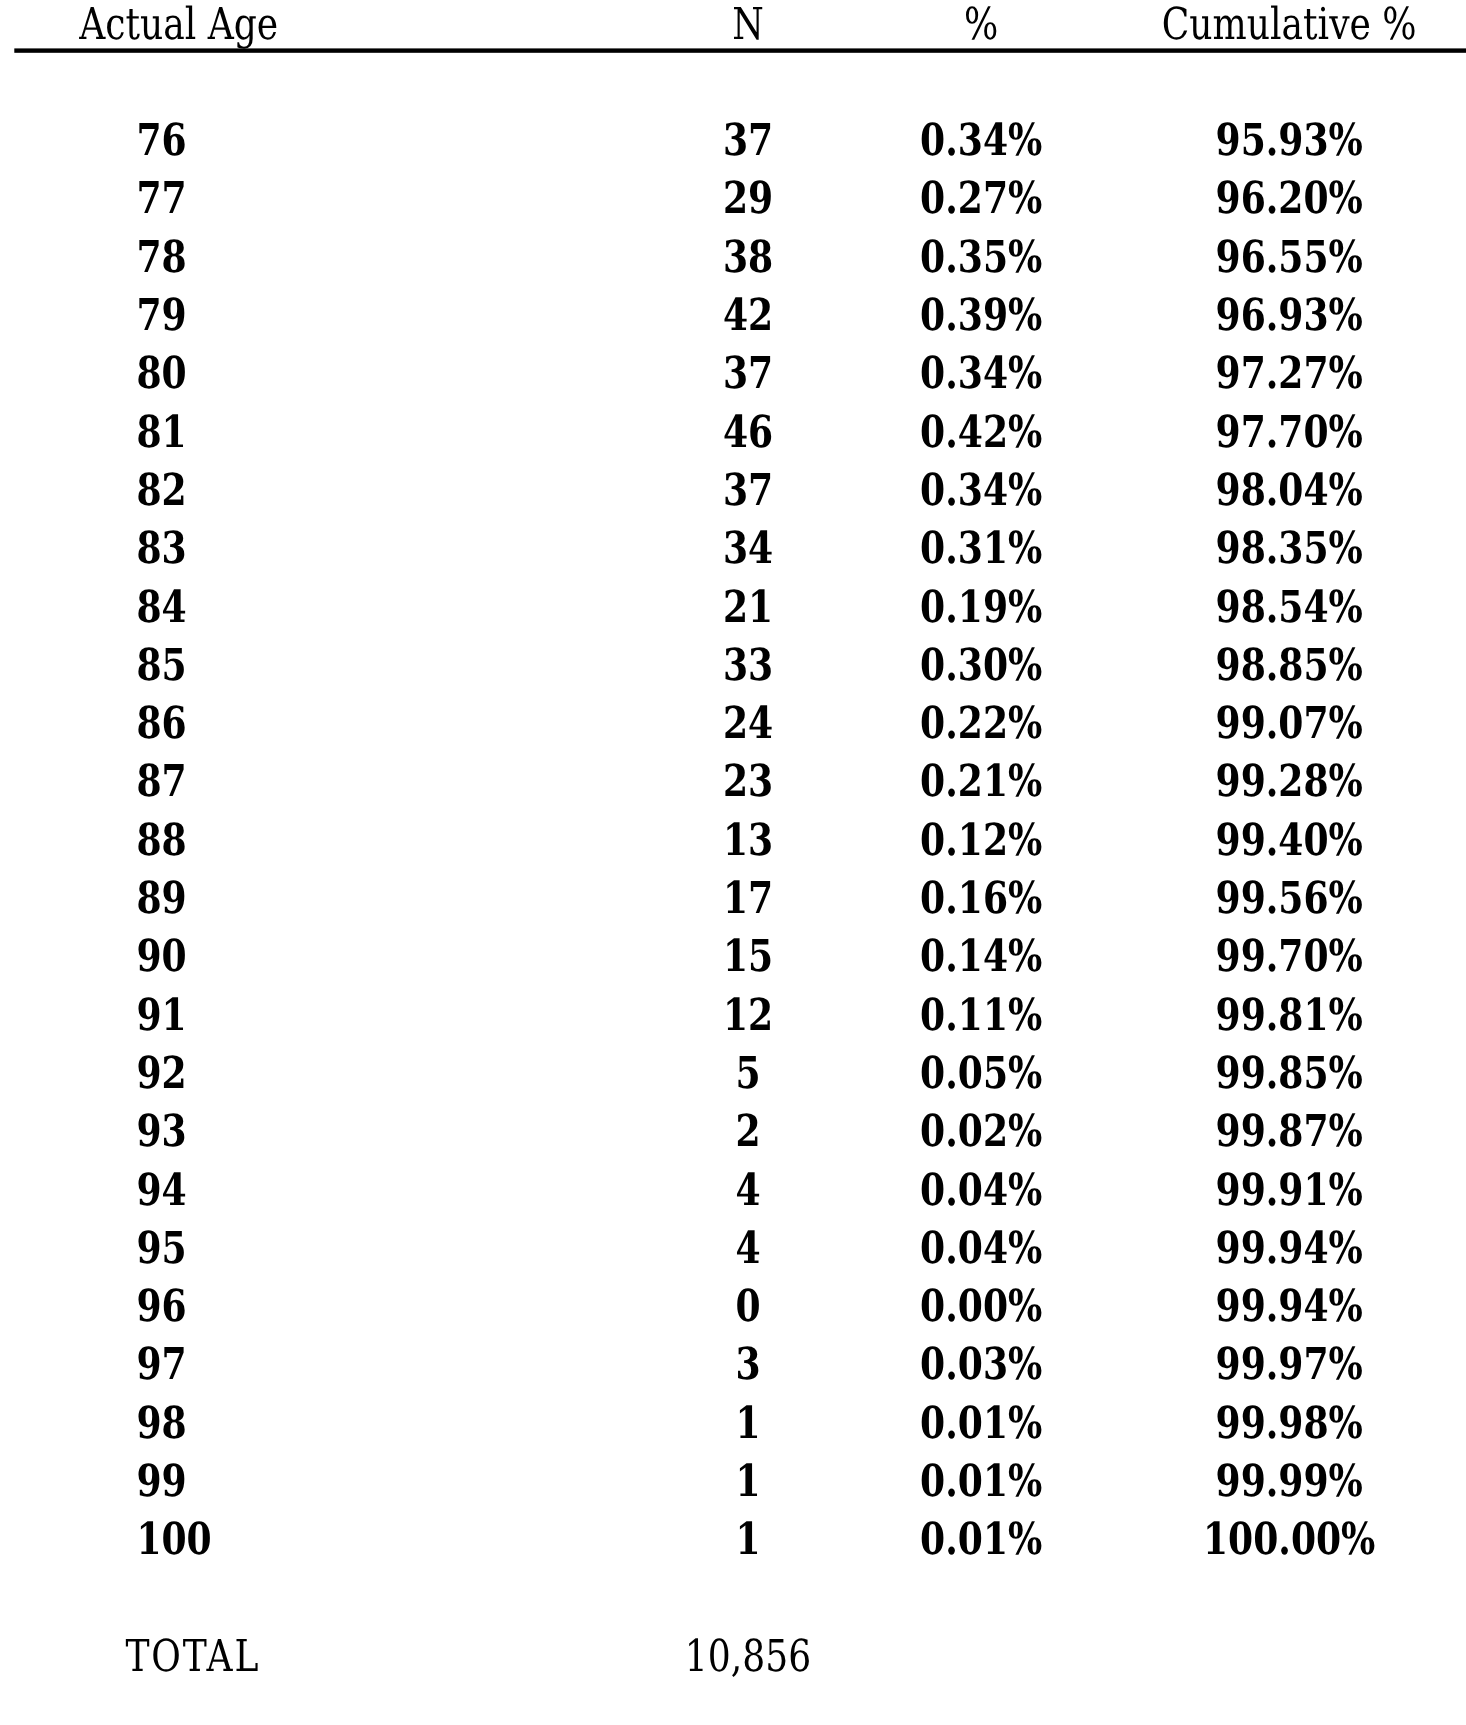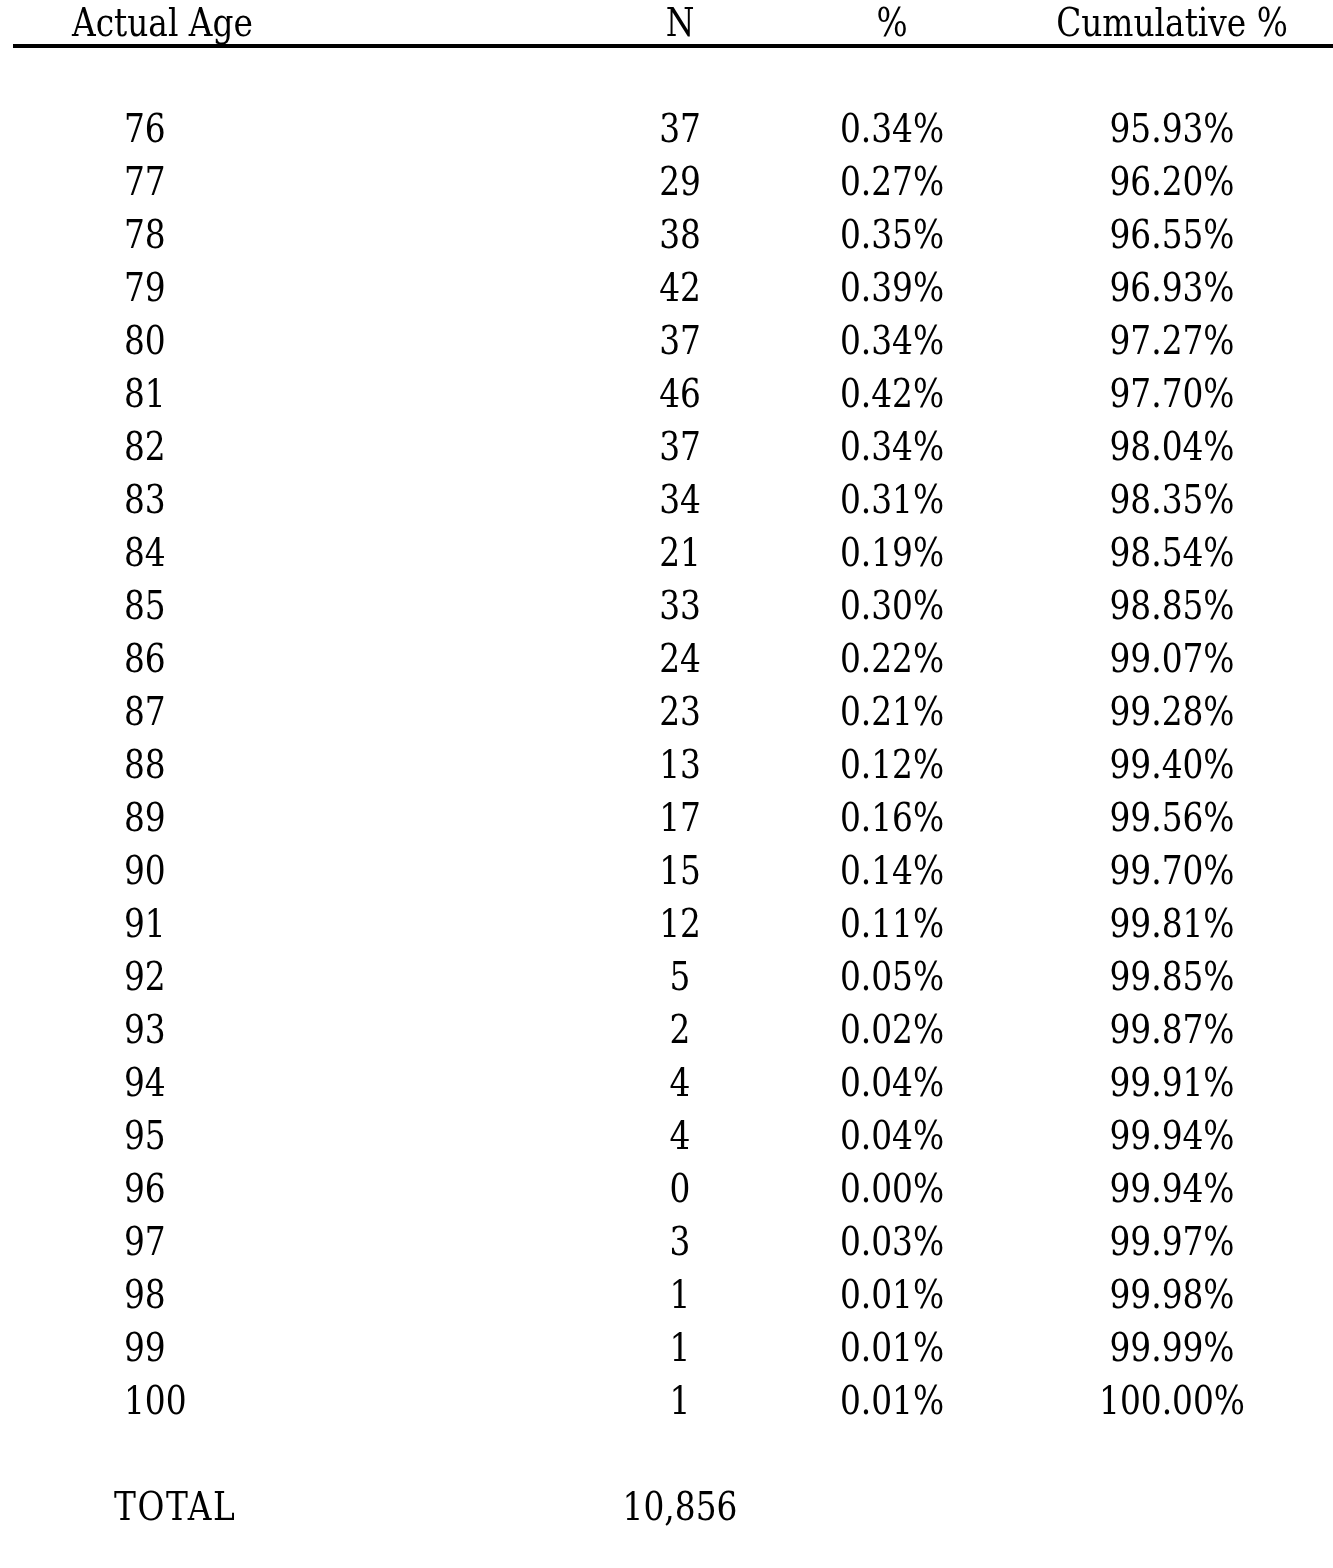--- a/index.html
+++ b/index.html
@@ -25,21 +25,21 @@
     .left { transform-origin: left center; }
     .center { transform-origin: center center; text-align: center; }
     .header-rule {
       position: absolute;
       left: 13px;
       top: 44px;
       width: 1320px;
       height: 4px;
       background: #000000;
     }
-    #rows { position: absolute; left: 0; top: 0; width: 1333px; height: 1177px; }
+    #rows { position: absolute; left: 0; top: 0; width: 1333px; height: 1177px; font-weight: bold; }
   </style>
 </head>
 <body>
 
 <div>
 
   <div class="t left" style="left:72px; top:0px;">Actual Age</div>
   <div class="t center" style="left:620px; top:0px; width:120px;">N</div>
   <div class="t center" style="left:832px; top:0px; width:120px;">%</div>
   <div class="t center" style="left:1022px; top:0px; width:300px;">Cumulative %</div>

